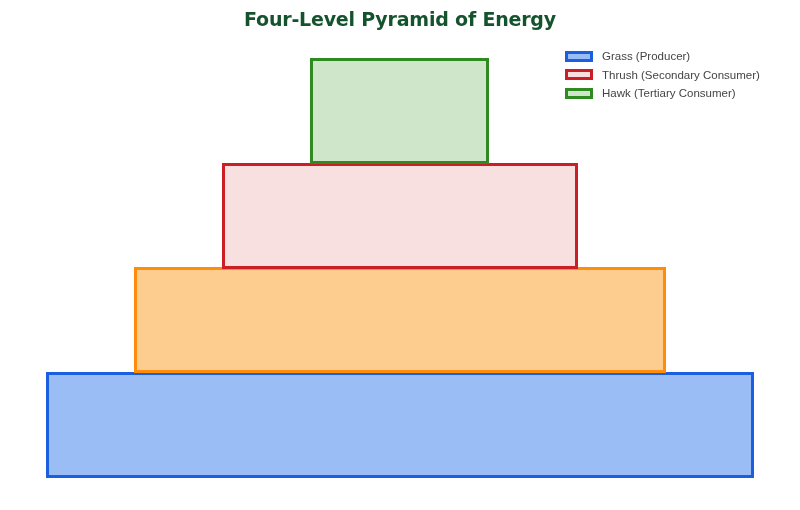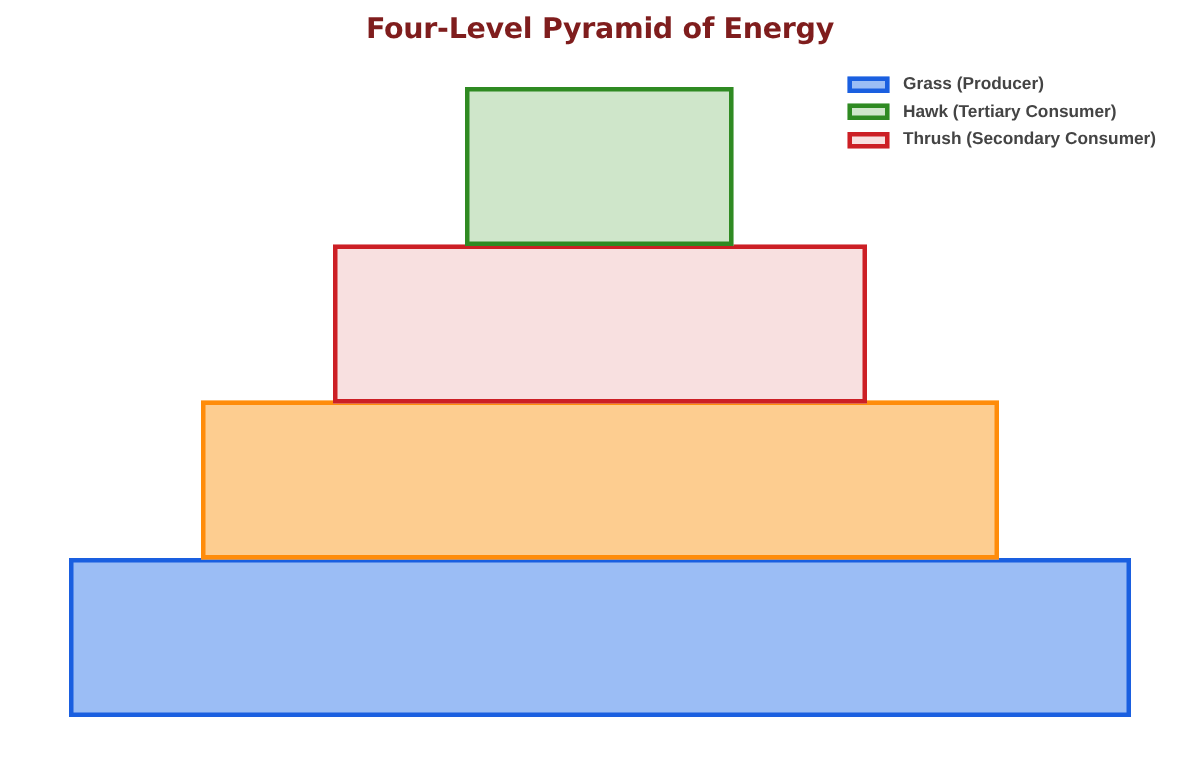--- a/index.html
+++ b/index.html
@@ -1,20 +1,20 @@
 <!DOCTYPE html>
 <html><head>
 <meta charset="utf-8">
 <style>
   html, body { margin:0; padding:0; background:#ffffff; }
   body { width:800px; height:510px; position:relative; overflow:hidden; font-family:"Liberation Sans", sans-serif; }
-  .title { position:absolute; left:0; top:8px; width:800px; text-align:center; font-size:19px; font-weight:bold; color:#7f1d1d; font-family:"DejaVu Sans", sans-serif; letter-spacing:-0.2px; }
+  .title { position:absolute; left:0; top:8px; width:800px; text-align:center; font-size:19px; font-weight:bold; color:#14532d; font-family:"DejaVu Sans", sans-serif; letter-spacing:-0.2px; }
   .level { position:absolute; box-sizing:border-box; border-width:3px; border-style:solid; }
   .legend { position:absolute; left:565px; top:47px; }
-  .legend-item { display:flex; align-items:center; height:18.5px;font-weight:bold; }
+  .legend-item { display:flex; align-items:center; height:18.5px; }
   .swatch { width:28px; height:11px; box-sizing:border-box; border:3px solid; margin-right:9px; }
   .legend-label { font-size:11.5px; color:#444; font-family:"Liberation Sans", sans-serif; }
 </style>
 </head>
 <body>
 
 <div class="title">Four-Level Pyramid of Energy</div>
 
 <div id="pyramid">
   <div class="level" style="left: 46px; top: 372px; width: 708px; height: 106px; background: rgb(155, 189, 245); border-color: rgb(26, 95, 224);"></div>
@@ -22,20 +22,20 @@
   <div class="level" style="left: 222px; top: 163px; width: 356px; height: 106px; background: rgb(248, 224, 224); border-color: rgb(204, 31, 37);"></div>
   <div class="level" style="left: 310px; top: 58px; width: 179px; height: 106px; background: rgb(207, 230, 202); border-color: rgb(47, 138, 34);"></div>
 </div>
 
 <div class="legend">
   <div class="legend-item">
     <span class="swatch" style="background: rgb(155, 189, 245); border-color: rgb(26, 95, 224);"></span>
     <span class="legend-label">Grass (Producer)</span>
   </div>
   <div class="legend-item">
+    <span class="swatch" style="background: rgb(248, 224, 224); border-color: rgb(204, 31, 37);"></span>
+    <span class="legend-label">Thrush (Secondary Consumer)</span>
+  </div>
+  <div class="legend-item">
     <span class="swatch" style="background: rgb(207, 230, 202); border-color: rgb(47, 138, 34);"></span>
     <span class="legend-label">Hawk (Tertiary Consumer)</span>
-  </div>
-  <div class="legend-item">
-    <span class="swatch" style="background: rgb(248, 224, 224); border-color: rgb(204, 31, 37);"></span>
-    <span class="legend-label">Thrush (Secondary Consumer)</span>
   </div>
 </div>
 
 </body></html>

